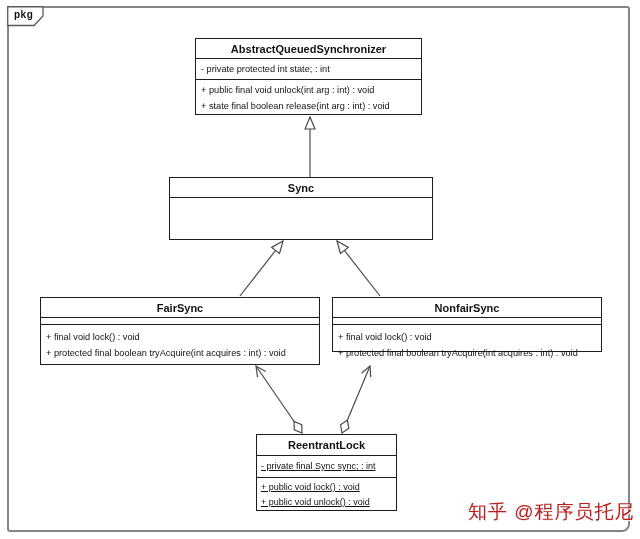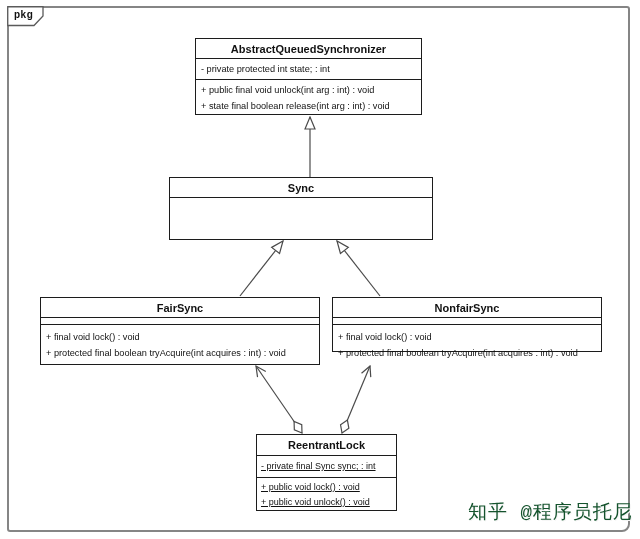--- a/index.html
+++ b/index.html
@@ -58,23 +58,22 @@
   #box-lock         { left:245px; top:434px; width:141px; height:77px;margin-left:11px; }
   #box-lock .cls-title { height:20px; }
   #box-lock .cls-attrs { height:21px; display:flex; align-items:center; }
   #box-lock .cls-methods { flex:1 1 auto; padding-top:2px; }
   #box-lock .uml-line { font-size:9px; line-height:15px; padding-left:4px;text-decoration:underline; }
 
   .connectors { position:absolute; left:0; top:0; pointer-events:none; }
 
   .watermark {
     position:absolute; left:468px; top:499px; font-size:19px;
-    color:#14532d; letter-spacing:1px; white-space:nowrap;
+    color:#b91c1c; letter-spacing:1px; white-space:nowrap;
     text-shadow:1px 1px 0 #f5f5f5;
-    font-family:Liberation Mono, monospace;
   }
 </style>
 </head>
 <body>
 
 <div class="canvas">
 
   <div class="frame"></div>
 
   <svg class="tab-svg" width="42" height="24">

